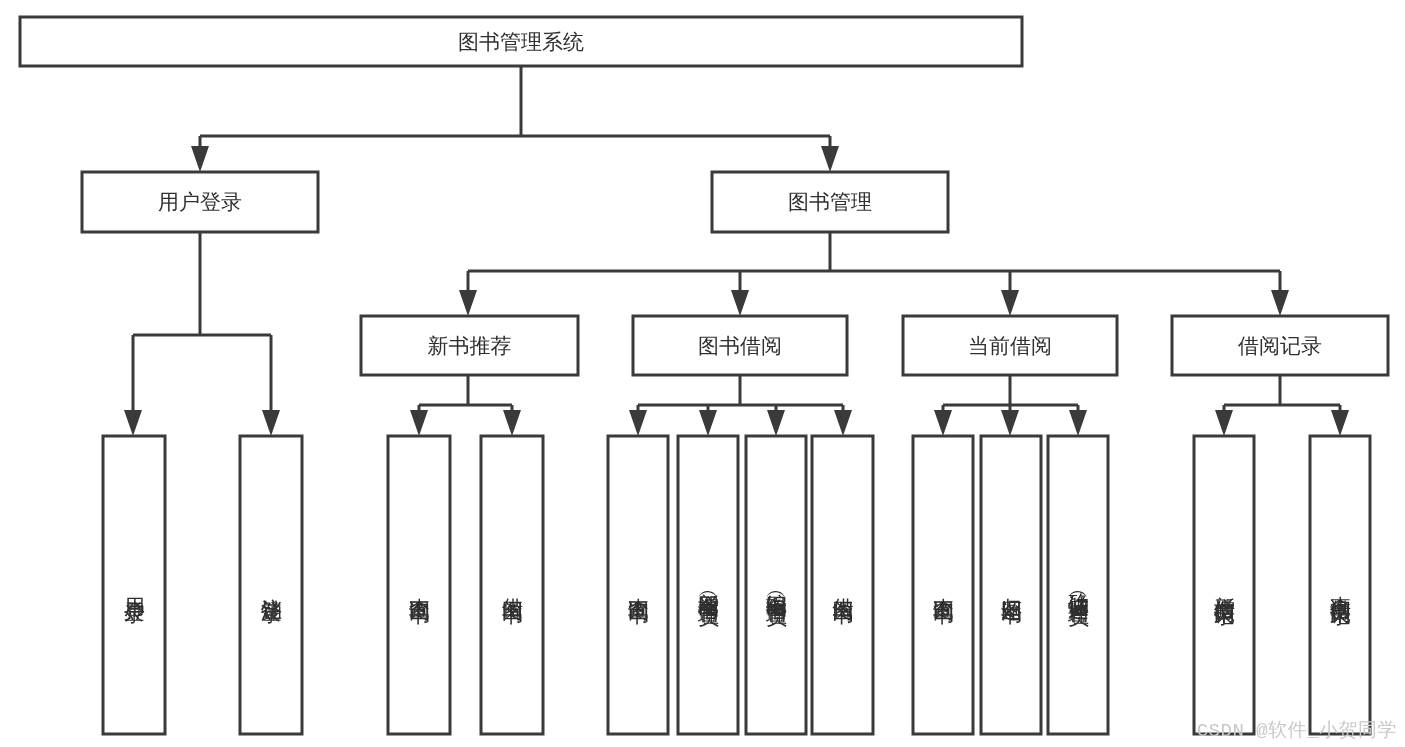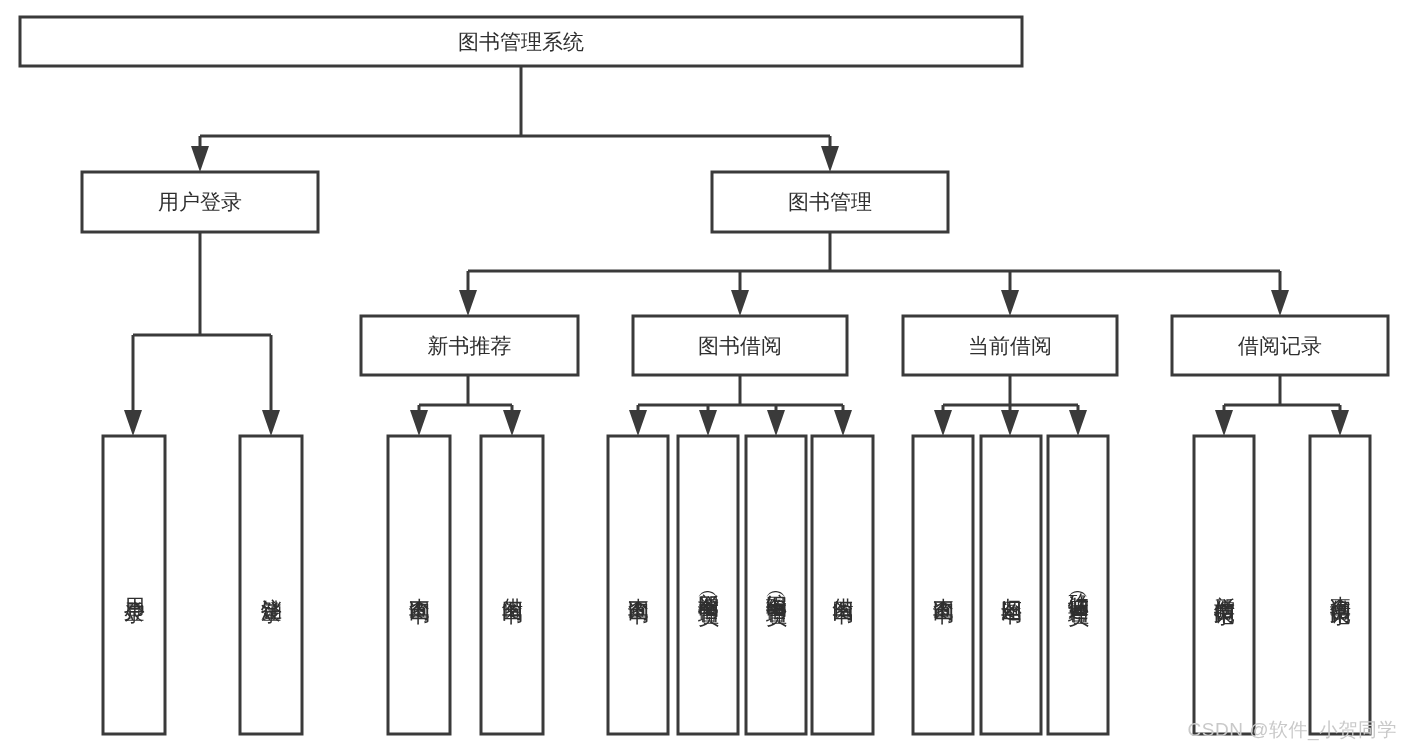--- a/index.html
+++ b/index.html
@@ -68,21 +68,21 @@
     line-height: 1.18;
     letter-spacing: 2px;
     color: #2f2f2f;
     white-space: nowrap;
     text-align: center;
   }
   .watermark {
     position: absolute;
     right: 8px;
     bottom: 4px;
-    font-family: Liberation Sans, sans-serif;
+    font-family: Liberation Mono, monospace;
     font-size: 19px;
     color: #c9c9c9;
     letter-spacing: 0.5px;
     user-select: none;
   }
 </style>
 </head>
 <body>
 
 <div id="diagram-root">

